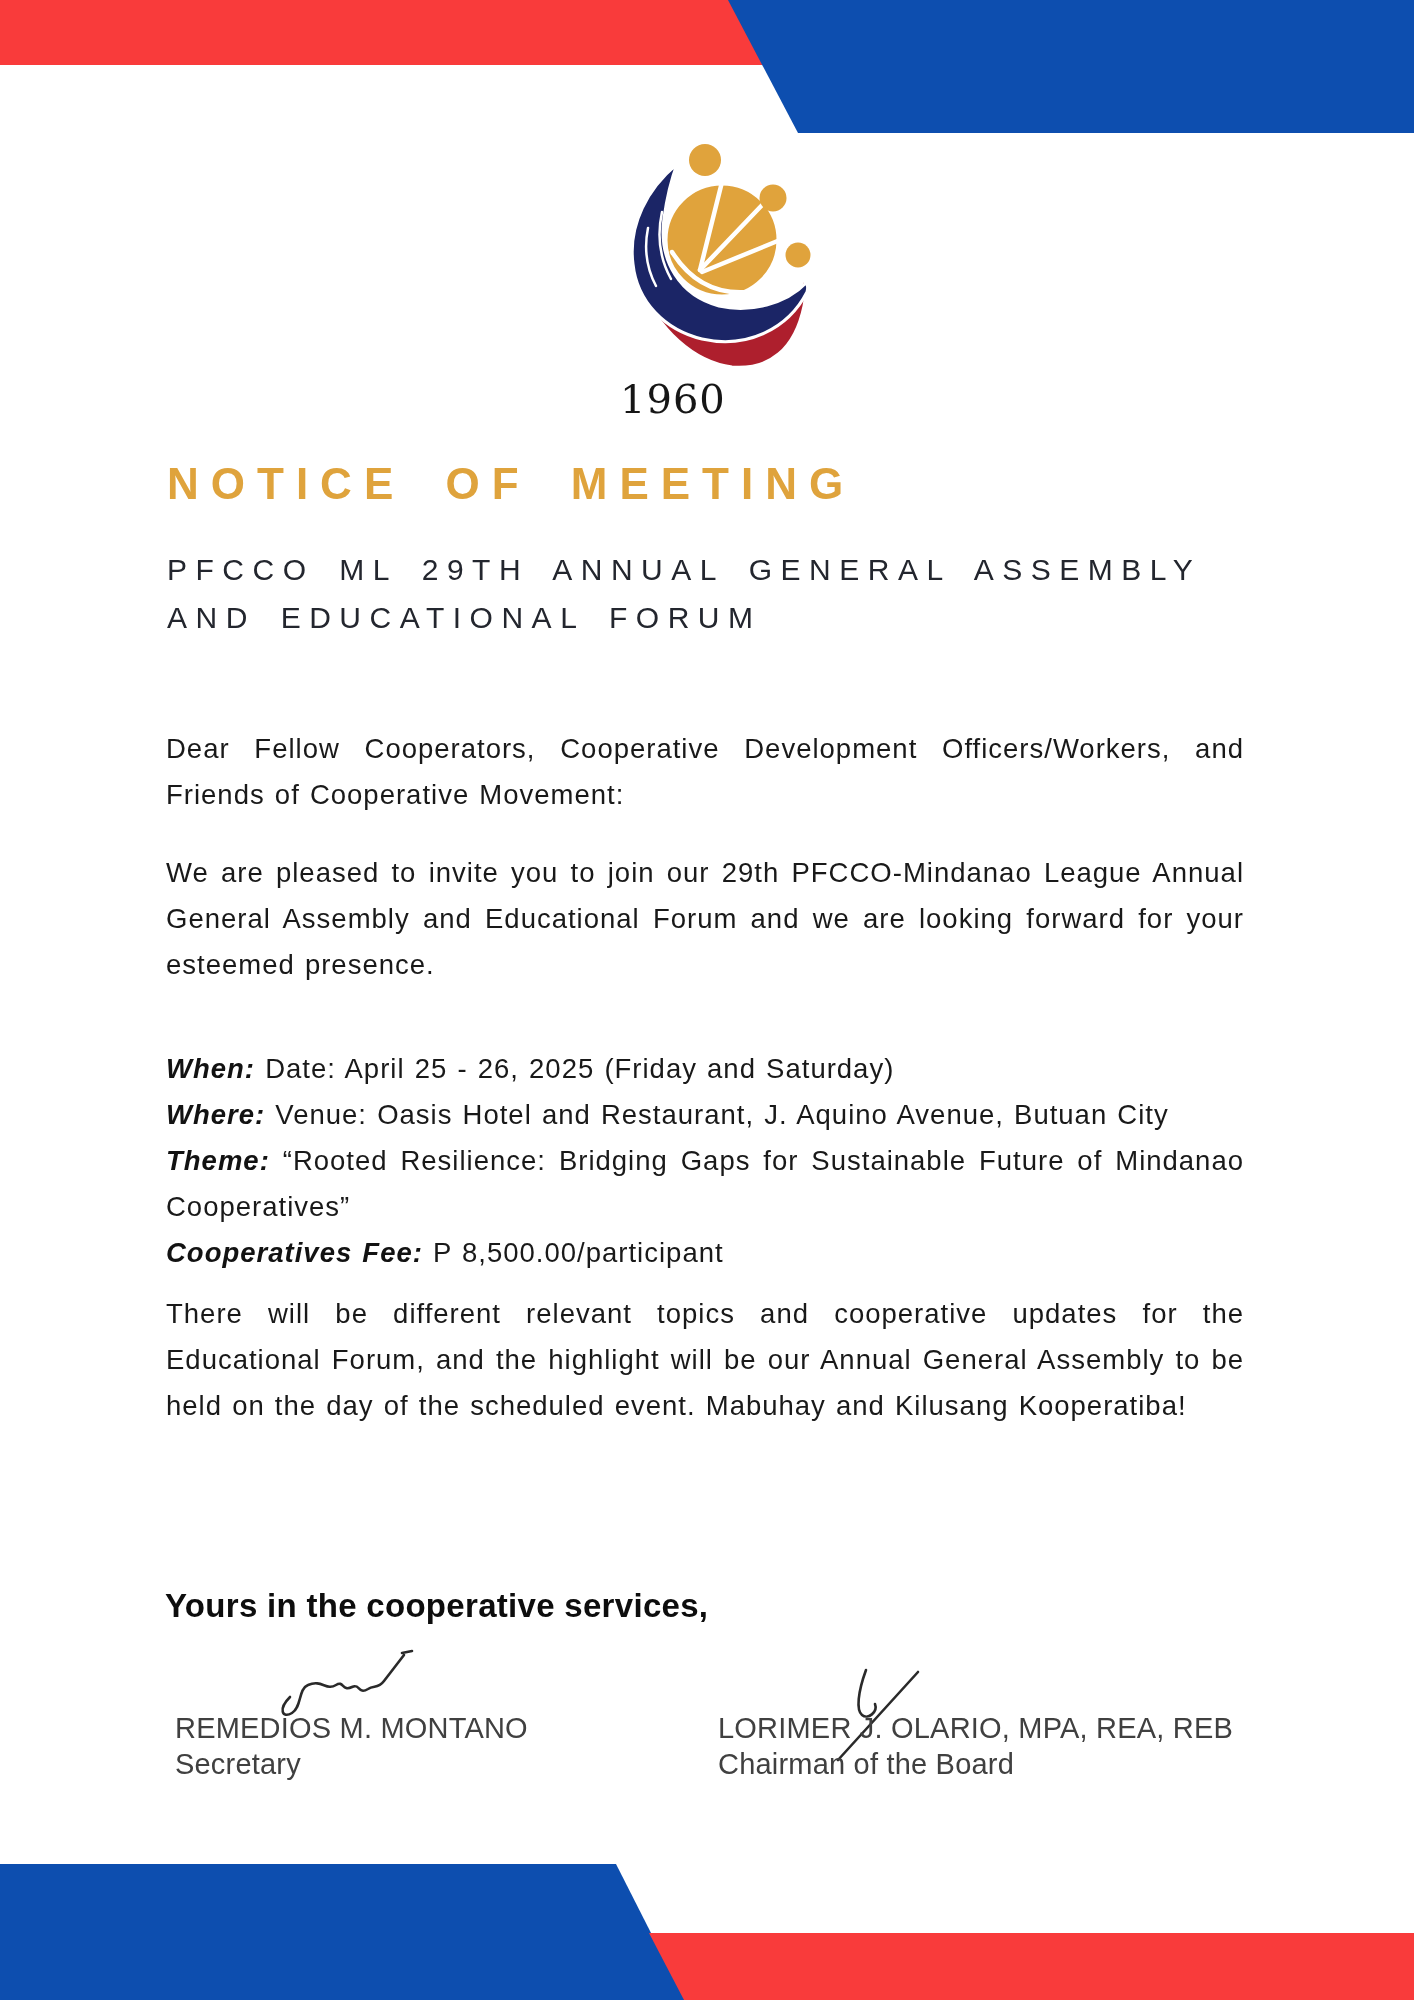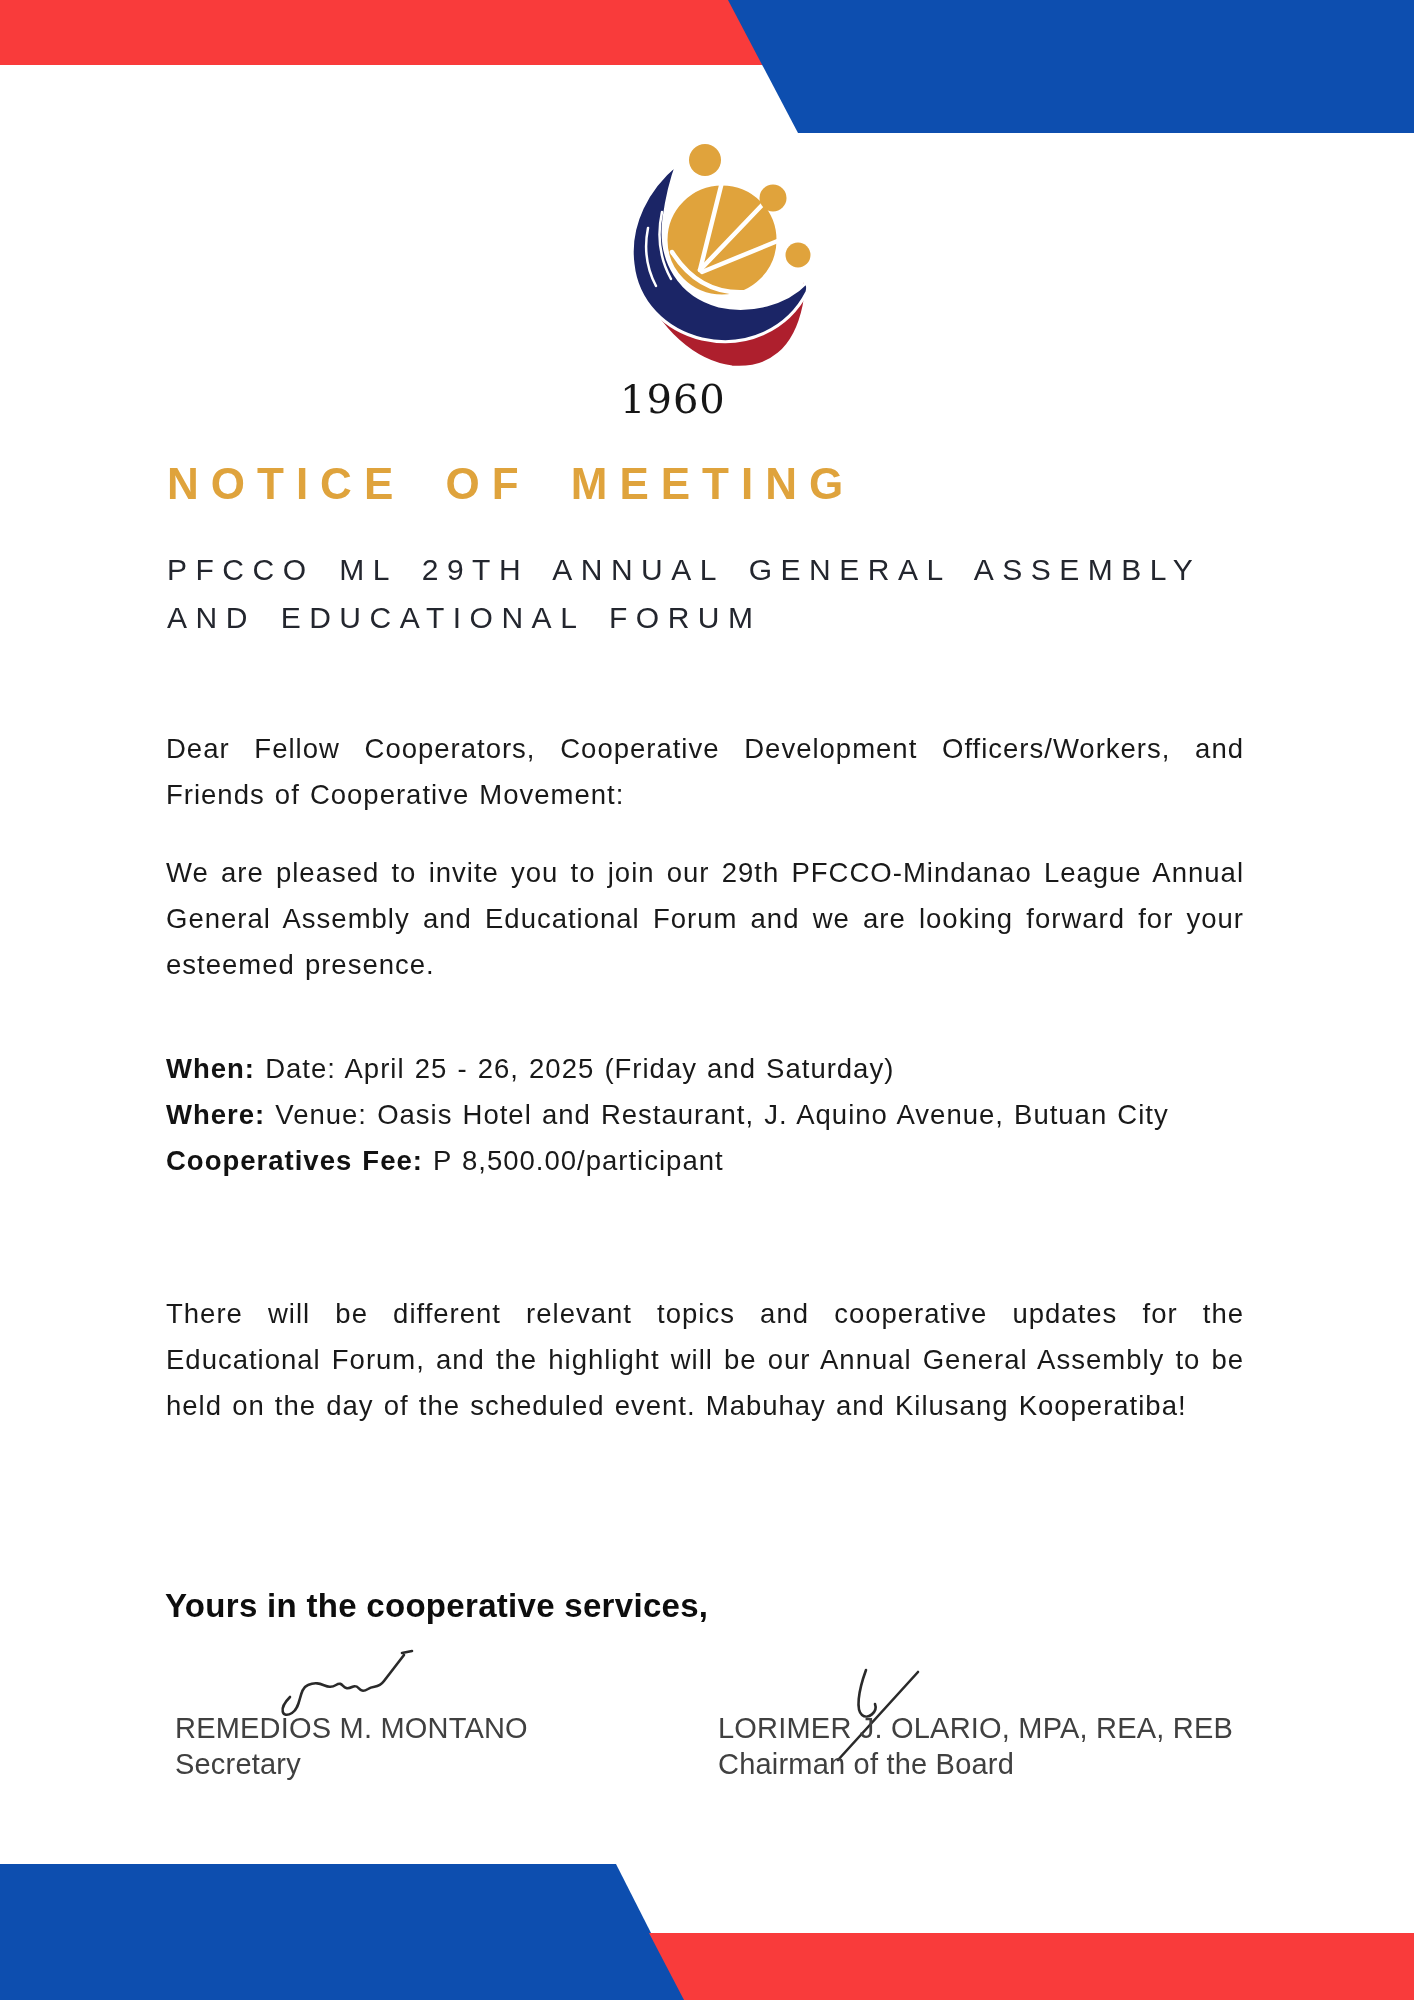--- a/index.html
+++ b/index.html
@@ -32,21 +32,21 @@
   }
   
   .bodytext{
     position:absolute;left:166px;width:1078px;
     font-size:27.5px;color:#191919;line-height:46px;
     letter-spacing:1px;word-spacing:1.5px;text-align:justify;
   }
   .salutation{top:690px;margin-top:36px;}
   .para-invite{top:850px;}
   .details{top:1046px;}
-  .details b{font-weight:700;color:#121212;}
+  .details b{font-weight:700;color:#121212;font-style:italic;}
   .para-closing{top:1291px;}
   .compl-close{
     position:absolute;left:165px;top:1576px;
     font-size:33px;font-weight:700;color:#0d0d0d;letter-spacing:0.3px;margin-top:11px;
   }
   
   .sig-block{
     position:absolute;top:1710px;font-size:29px;color:#404040;line-height:36px;
     letter-spacing:0.2px;
   }
@@ -97,20 +97,21 @@
   <div>AND EDUCATIONAL FORUM</div>
 </div>
 
 <div class="bodytext salutation">Dear Fellow Cooperators, Cooperative Development Officers/Workers, and Friends of Cooperative Movement:</div>
 
 <div class="bodytext para-invite">We are pleased to invite you to join our 29th PFCCO-Mindanao League Annual General Assembly and Educational Forum and we are looking forward for your esteemed presence.</div>
 
 <div class="bodytext details">
   <div><b>When:</b> <span>Date: April 25 - 26, 2025 (Friday and Saturday)</span></div>
   <div><b>Where:</b> <span>Venue: Oasis Hotel and Restaurant, J. Aquino Avenue, Butuan City</span></div>
+  <div><b>Theme:</b> <span>“Rooted Resilience: Bridging Gaps for Sustainable Future of Mindanao Cooperatives”</span></div>
   <div><b>Cooperatives Fee:</b> <span>P 8,500.00/participant</span></div>
 </div>
 
 <div class="bodytext para-closing">There will be different relevant topics and cooperative updates for the Educational Forum, and the highlight will be our Annual General Assembly to be held on the day of the scheduled event. Mabuhay and Kilusang Kooperatiba!</div>
 
 <div class="compl-close">Yours in the cooperative services,</div>
 
 <svg class="sig-svg sig-svg-left" width="150" height="75" viewBox="0 0 150 75">
   <path d="M 18,52 C 6,64 10,74 20,68 C 30,62 26,44 36,40 C 50,34 54,46 64,40
            C 72,35 70,47 80,42 C 88,38 86,50 96,44 C 102,40 106,44 112,36

